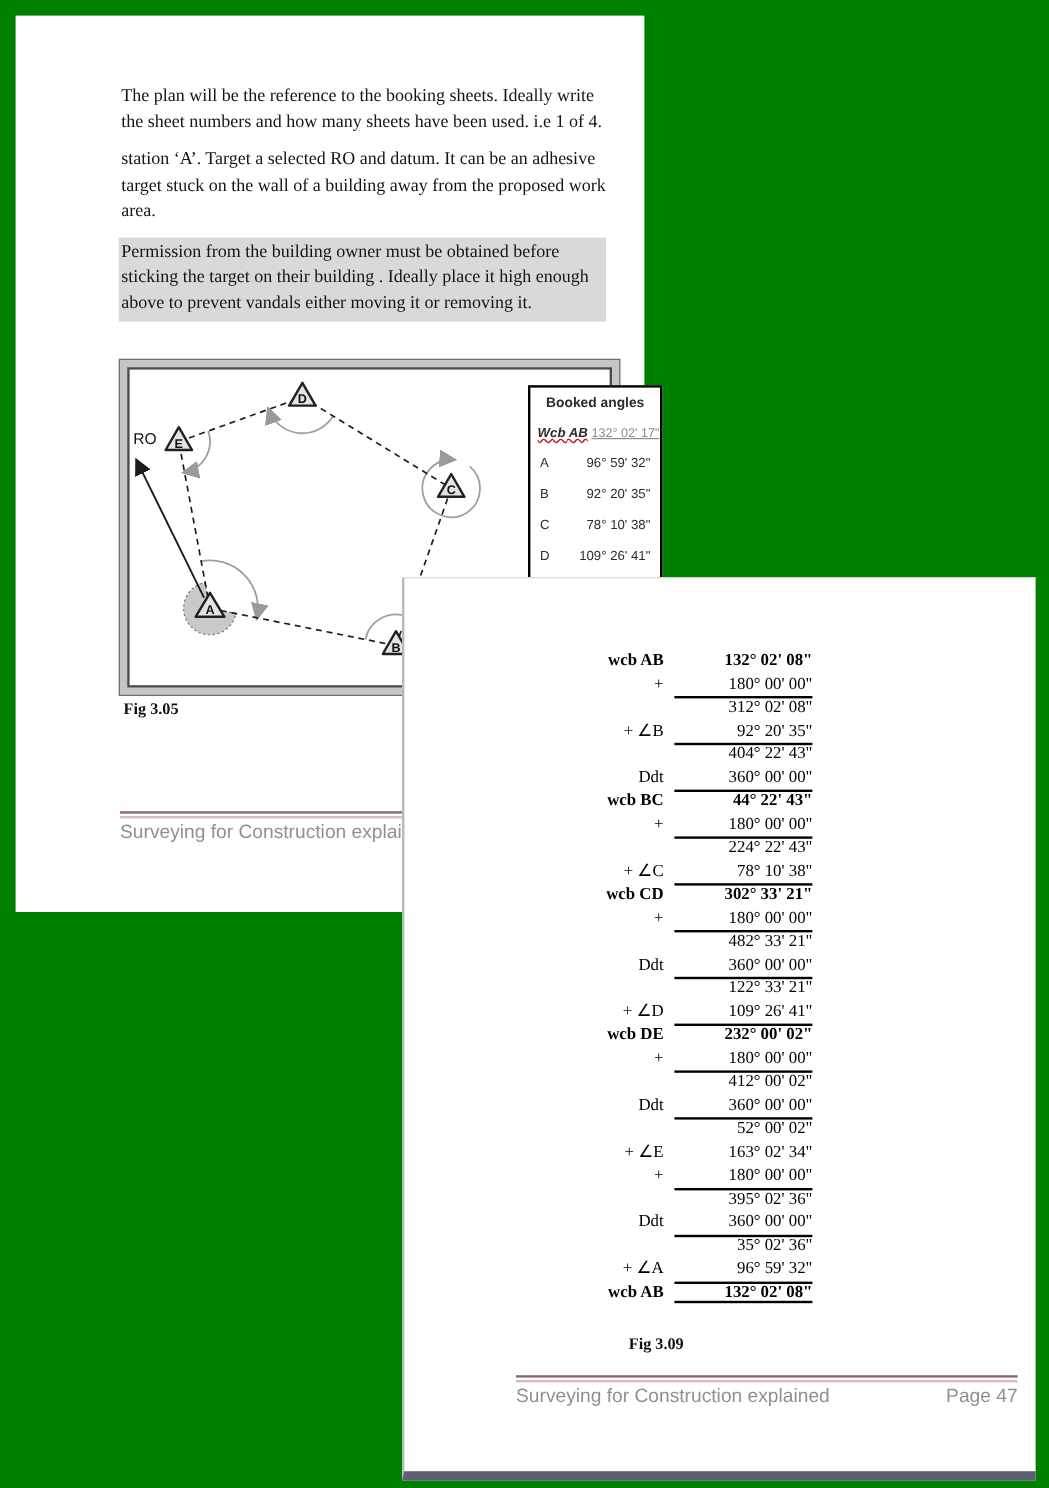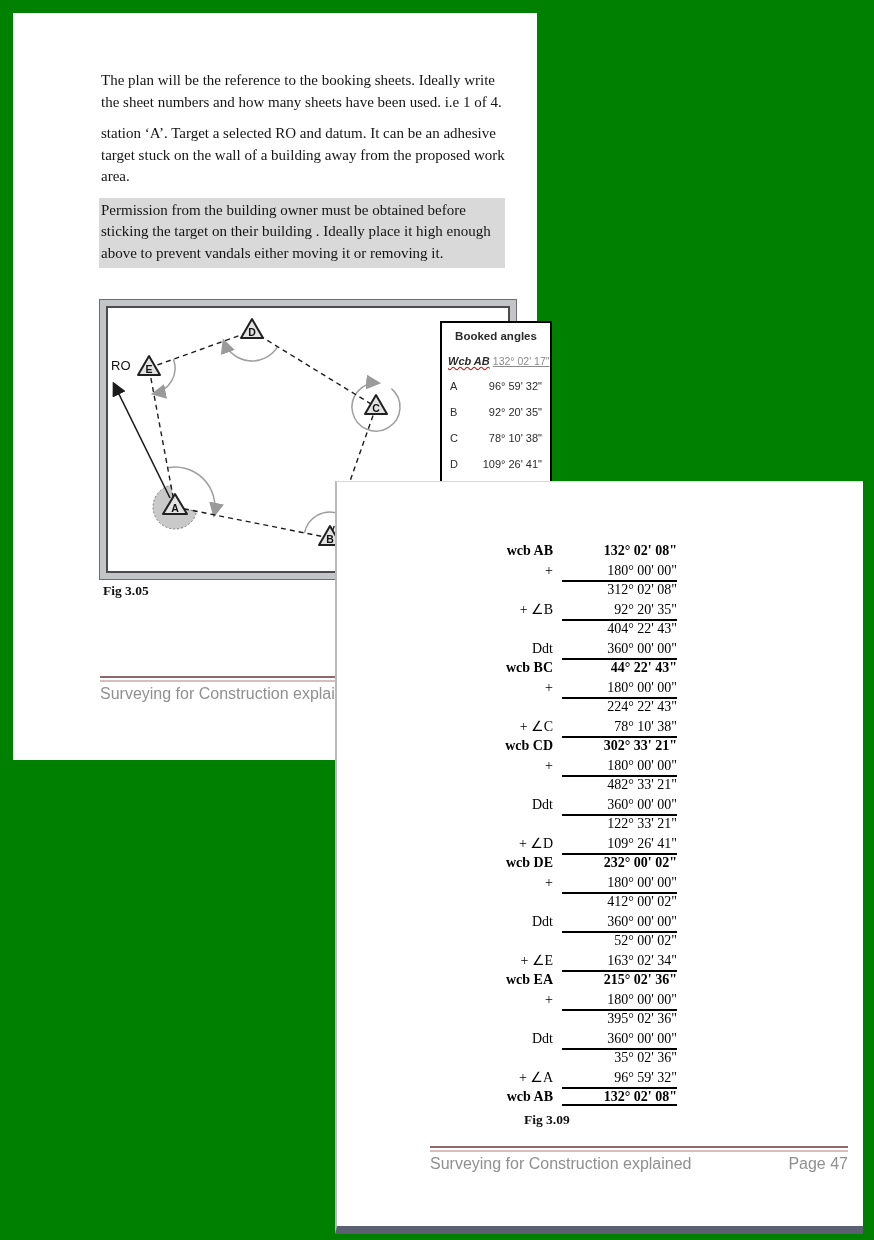--- a/index.html
+++ b/index.html
@@ -298,24 +298,20 @@
       <div class="crow line-above">
         <span class="clabel"></span>
         <span class="cval">52° 00' 02"</span>
       </div>
 
       <div class="crow">
         <span class="clabel">+ ∠E</span>
         <span class="cval">163° 02' 34"</span>
       </div>
 
-      <div class="crow bold line-above">
-        <span class="clabel">wcb EA</span>
-        <span class="cval">215° 02' 36"</span>
-      </div>
 
       <div class="crow">
         <span class="clabel">+</span>
         <span class="cval">180° 00' 00"</span>
       </div>
 
       <div class="crow line-above">
         <span class="clabel"></span>
         <span class="cval">395° 02' 36"</span>
       </div>

